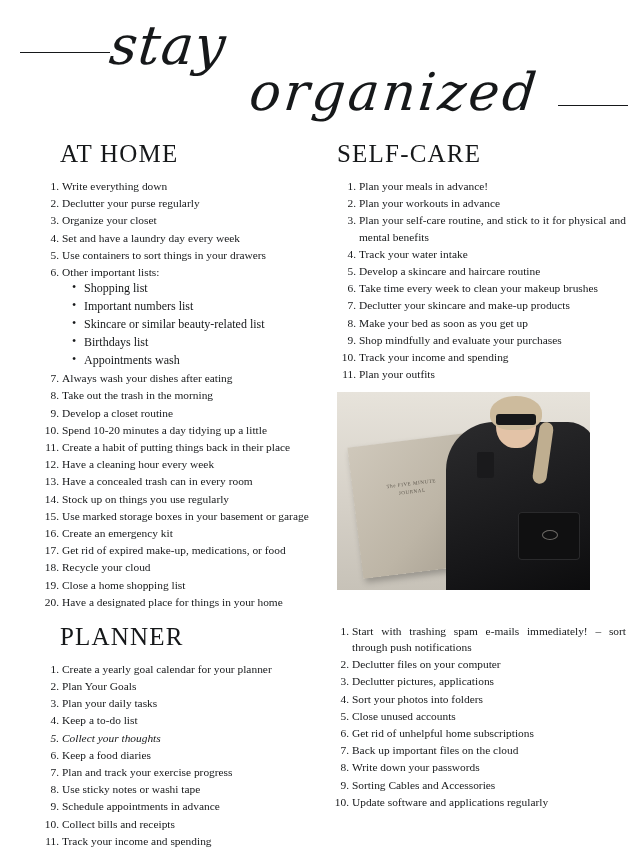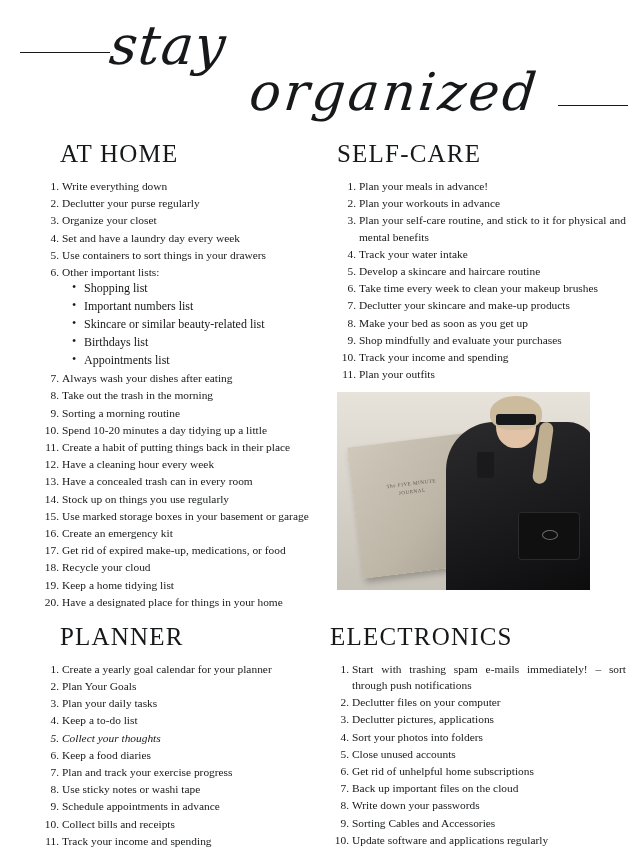--- a/index.html
+++ b/index.html
@@ -246,36 +246,36 @@
         <li>Organize your closet</li>
         <li>Set and have a laundry day every week</li>
         <li>Use containers to sort things in your drawers</li>
         <li>
           <span>Other important lists:</span>
           <ul class="sub">
             <li>Shopping list</li>
             <li>Important numbers list</li>
             <li>Skincare or similar beauty-related list</li>
             <li>Birthdays list</li>
-            <li>Appointments list</li>
+            <li>Appointments wash</li>
           </ul>
         </li>
         <li>Always wash your dishes after eating</li>
         <li>Take out the trash in the morning</li>
-        <li>Sorting a morning routine</li>
+        <li>Develop a closet routine</li>
         <li>Spend 10-20 minutes a day tidying up a little</li>
         <li>Create a habit of putting things back in their place</li>
         <li>Have a cleaning hour every week</li>
         <li>Have a concealed trash can in every room</li>
         <li>Stock up on things you use regularly</li>
         <li>Use marked storage boxes in your basement or garage</li>
         <li>Create an emergency kit</li>
         <li>Get rid of expired make-up, medications, or food</li>
         <li>Recycle your cloud</li>
-        <li>Keep a home tidying list</li>
+        <li>Close a home shopping list</li>
         <li>Have a designated place for things in your home</li>
       </ol>
     </div>
   </div>
 
   <div class="col col-right">
     <h2 class="section-title">SELF-CARE</h2>
     <ol class="list">
       <li>Plan your meals in advance!</li>
       <li>Plan your workouts in advance</li>
@@ -322,21 +322,20 @@
         <li>Plan and track your exercise progress</li>
         <li>Use sticky notes or washi tape</li>
         <li>Schedule appointments in advance</li>
         <li>Collect bills and receipts</li>
         <li>Track your income and spending</li>
       </ol>
     </div>
   </div>
 
   <div class="col col-right">
-    <h2 class="section-title">ELECTRONICS</h2>
     <ol class="list">
       <li>Start with trashing spam e-mails immediately! – sort through push notifications</li>
       <li>Declutter files on your computer</li>
       <li>Declutter pictures, applications</li>
       <li>Sort your photos into folders</li>
       <li>Close unused accounts</li>
       <li>Get rid of unhelpful home subscriptions</li>
       <li>Back up important files on the cloud</li>
       <li>Write down your passwords</li>
       <li>Sorting Cables and Accessories</li>

